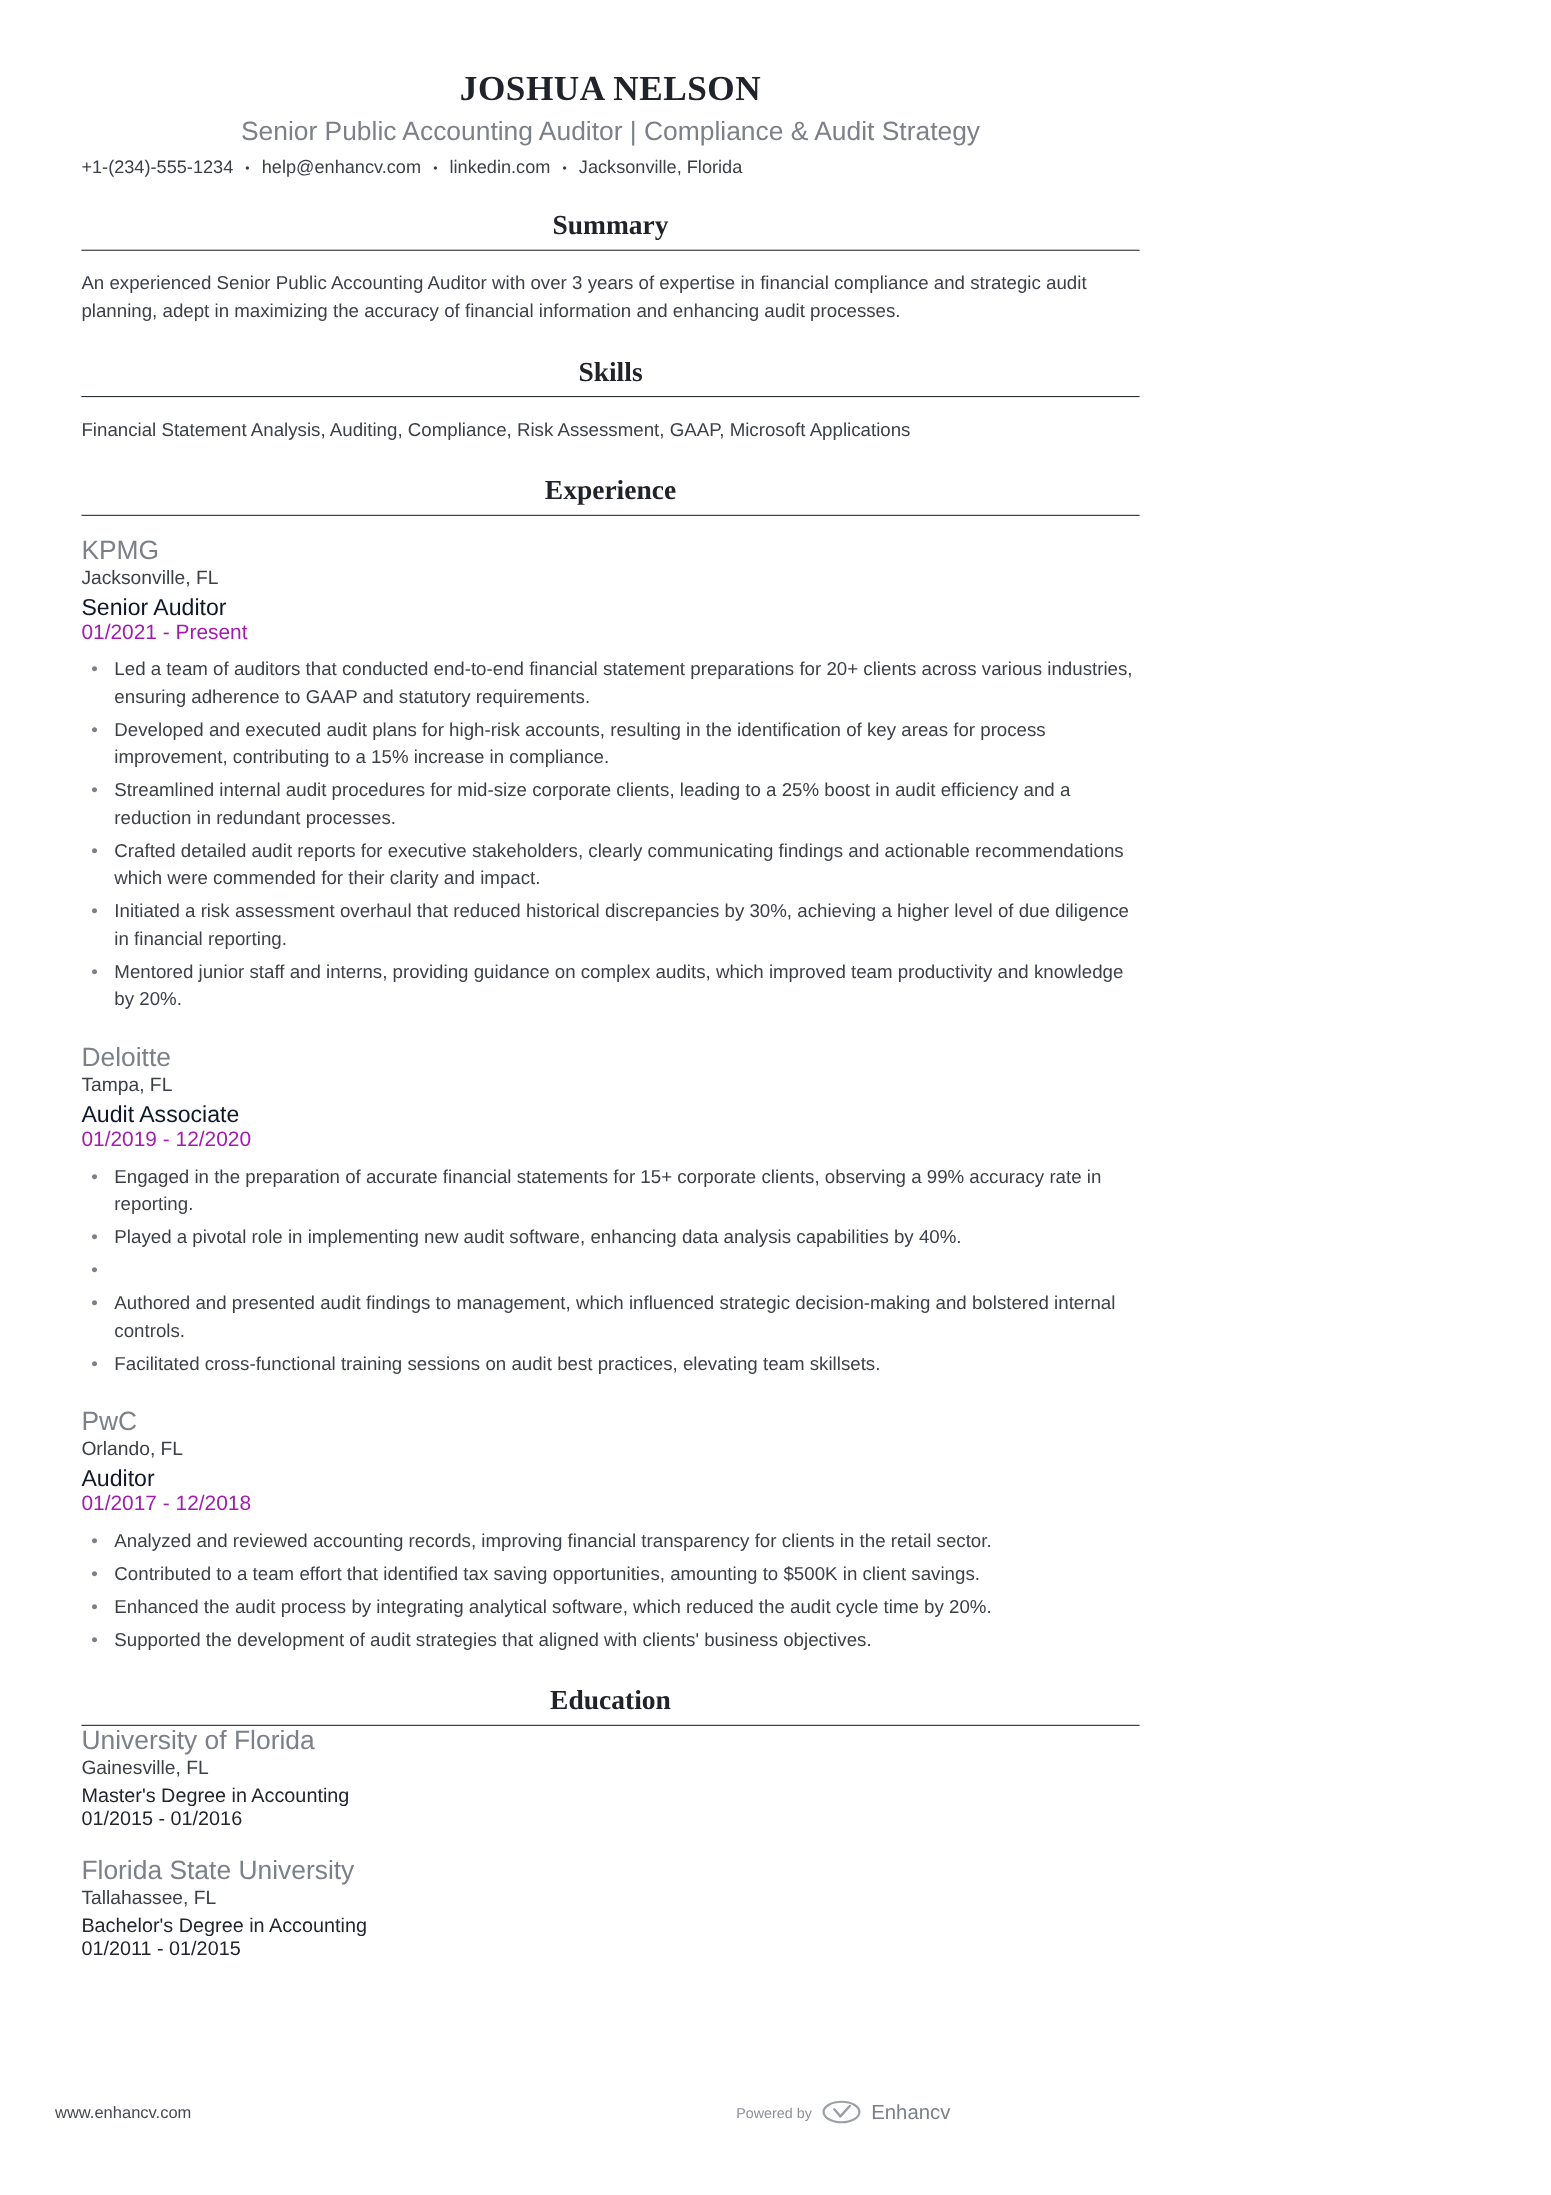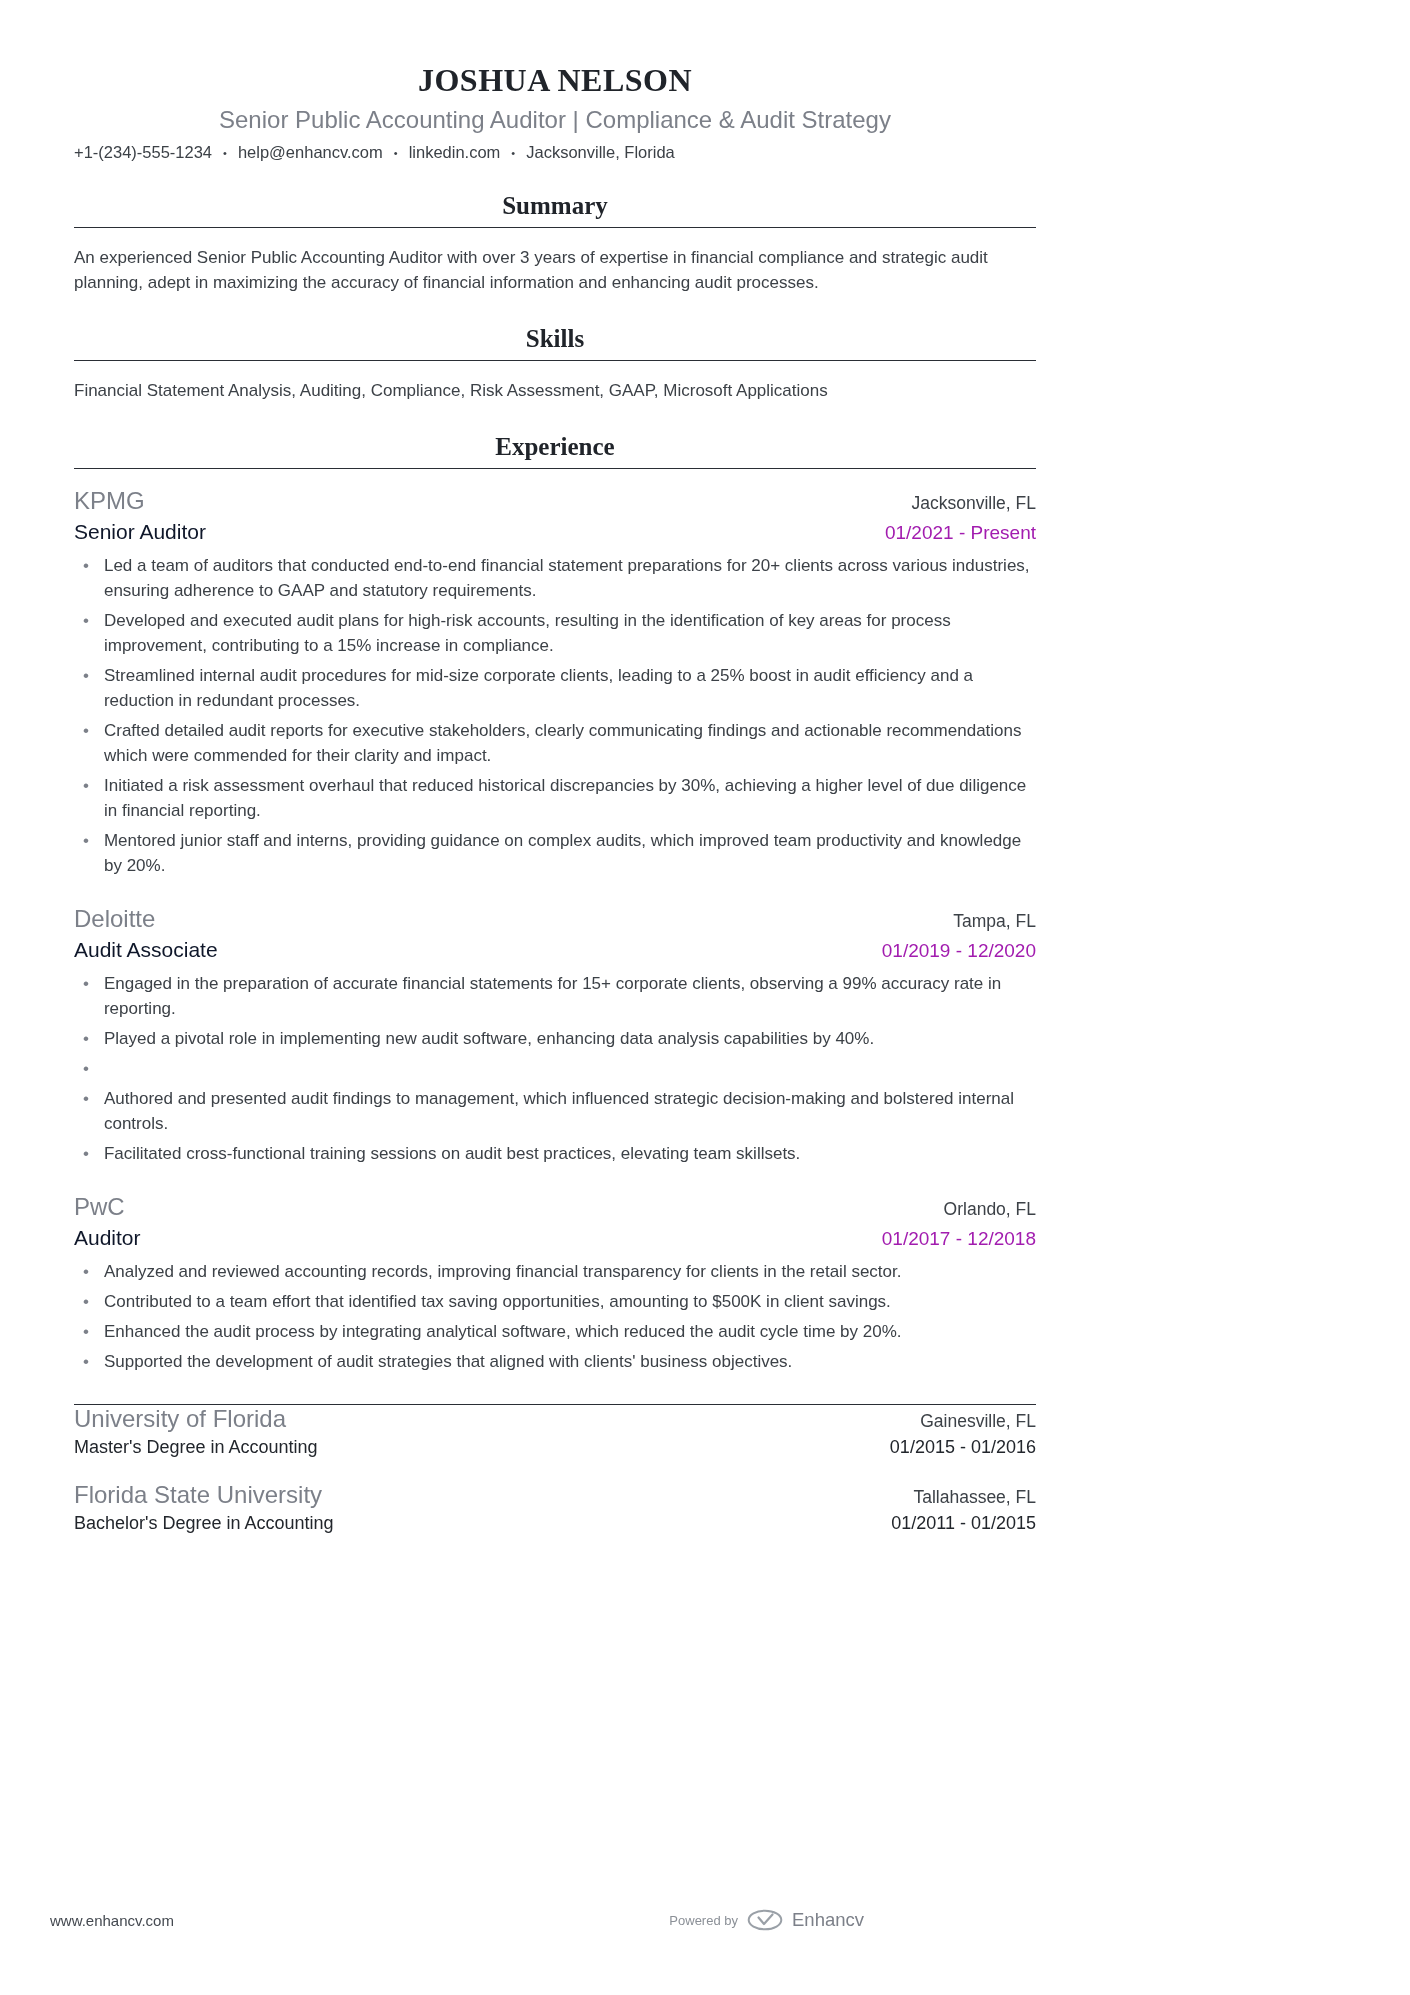--- a/index.html
+++ b/index.html
@@ -15,21 +15,21 @@
   .contacts .sep { font-size:11px; color:#3c4147; }
   .contacts .contact-item.link { cursor:pointer; }
 
   .section { margin-top:30px; }
   .section-heading { font-family:"Liberation Serif", serif; font-size:25px; font-weight:700; color:#20242a; text-align:center; }
   .rule { height:0; border-top:1.6px solid #2a2e35; margin-top:7px; }
   .body-text { margin-top:17px; font-size:17px; line-height:25px; color:#3c4147; }
 
   .entry { margin-top:27px; }
   #experience-entries .entry:first-child { margin-top:18px; }
-  .row { display:flex; justify-content:space-between; align-items:baseline; }
+  .row { display:flex; align-items:baseline;flex-direction:column; }
   .company { font-size:24px; color:#7c8089; }
   .location { font-size:17.5px; color:#3c4147; }
   .role-row { margin-top:5px; }
   .role { font-size:21px; color:#0f172a; }
   .dates { font-size:19px; color:#a21caf; }
   .bullets { list-style:none; margin-top:9px; }
   .bullets li { display:flex; gap:15px; padding-left:9px; margin-top:5px; font-size:17px; line-height:25px; color:#3c4147; }
   .bullets .dot { color:#7c8089; flex:0 0 auto; }
 
   .edu-entry { margin-top:23px; }
@@ -187,20 +187,21 @@
   <li>
     <span class="dot">•</span>
     <span class="txt">Supported the development of audit strategies that aligned with clients' business objectives.</span>
   </li>
 </ul>
   </article>
 </div>
     </section>
 
     <section class="section">
+      <h2 class="section-heading">Education</h2>
       <div class="rule"></div>
       <div id="education-entries">
   <article class="edu-entry">
     <div class="row">
       <span class="company">University of Florida</span>
       <span class="location">Gainesville, FL</span>
     </div>
     <div class="row degree-row">
       <span class="degree">Master's Degree in Accounting</span>
       <span class="edu-dates">01/2015 - 01/2016</span>

